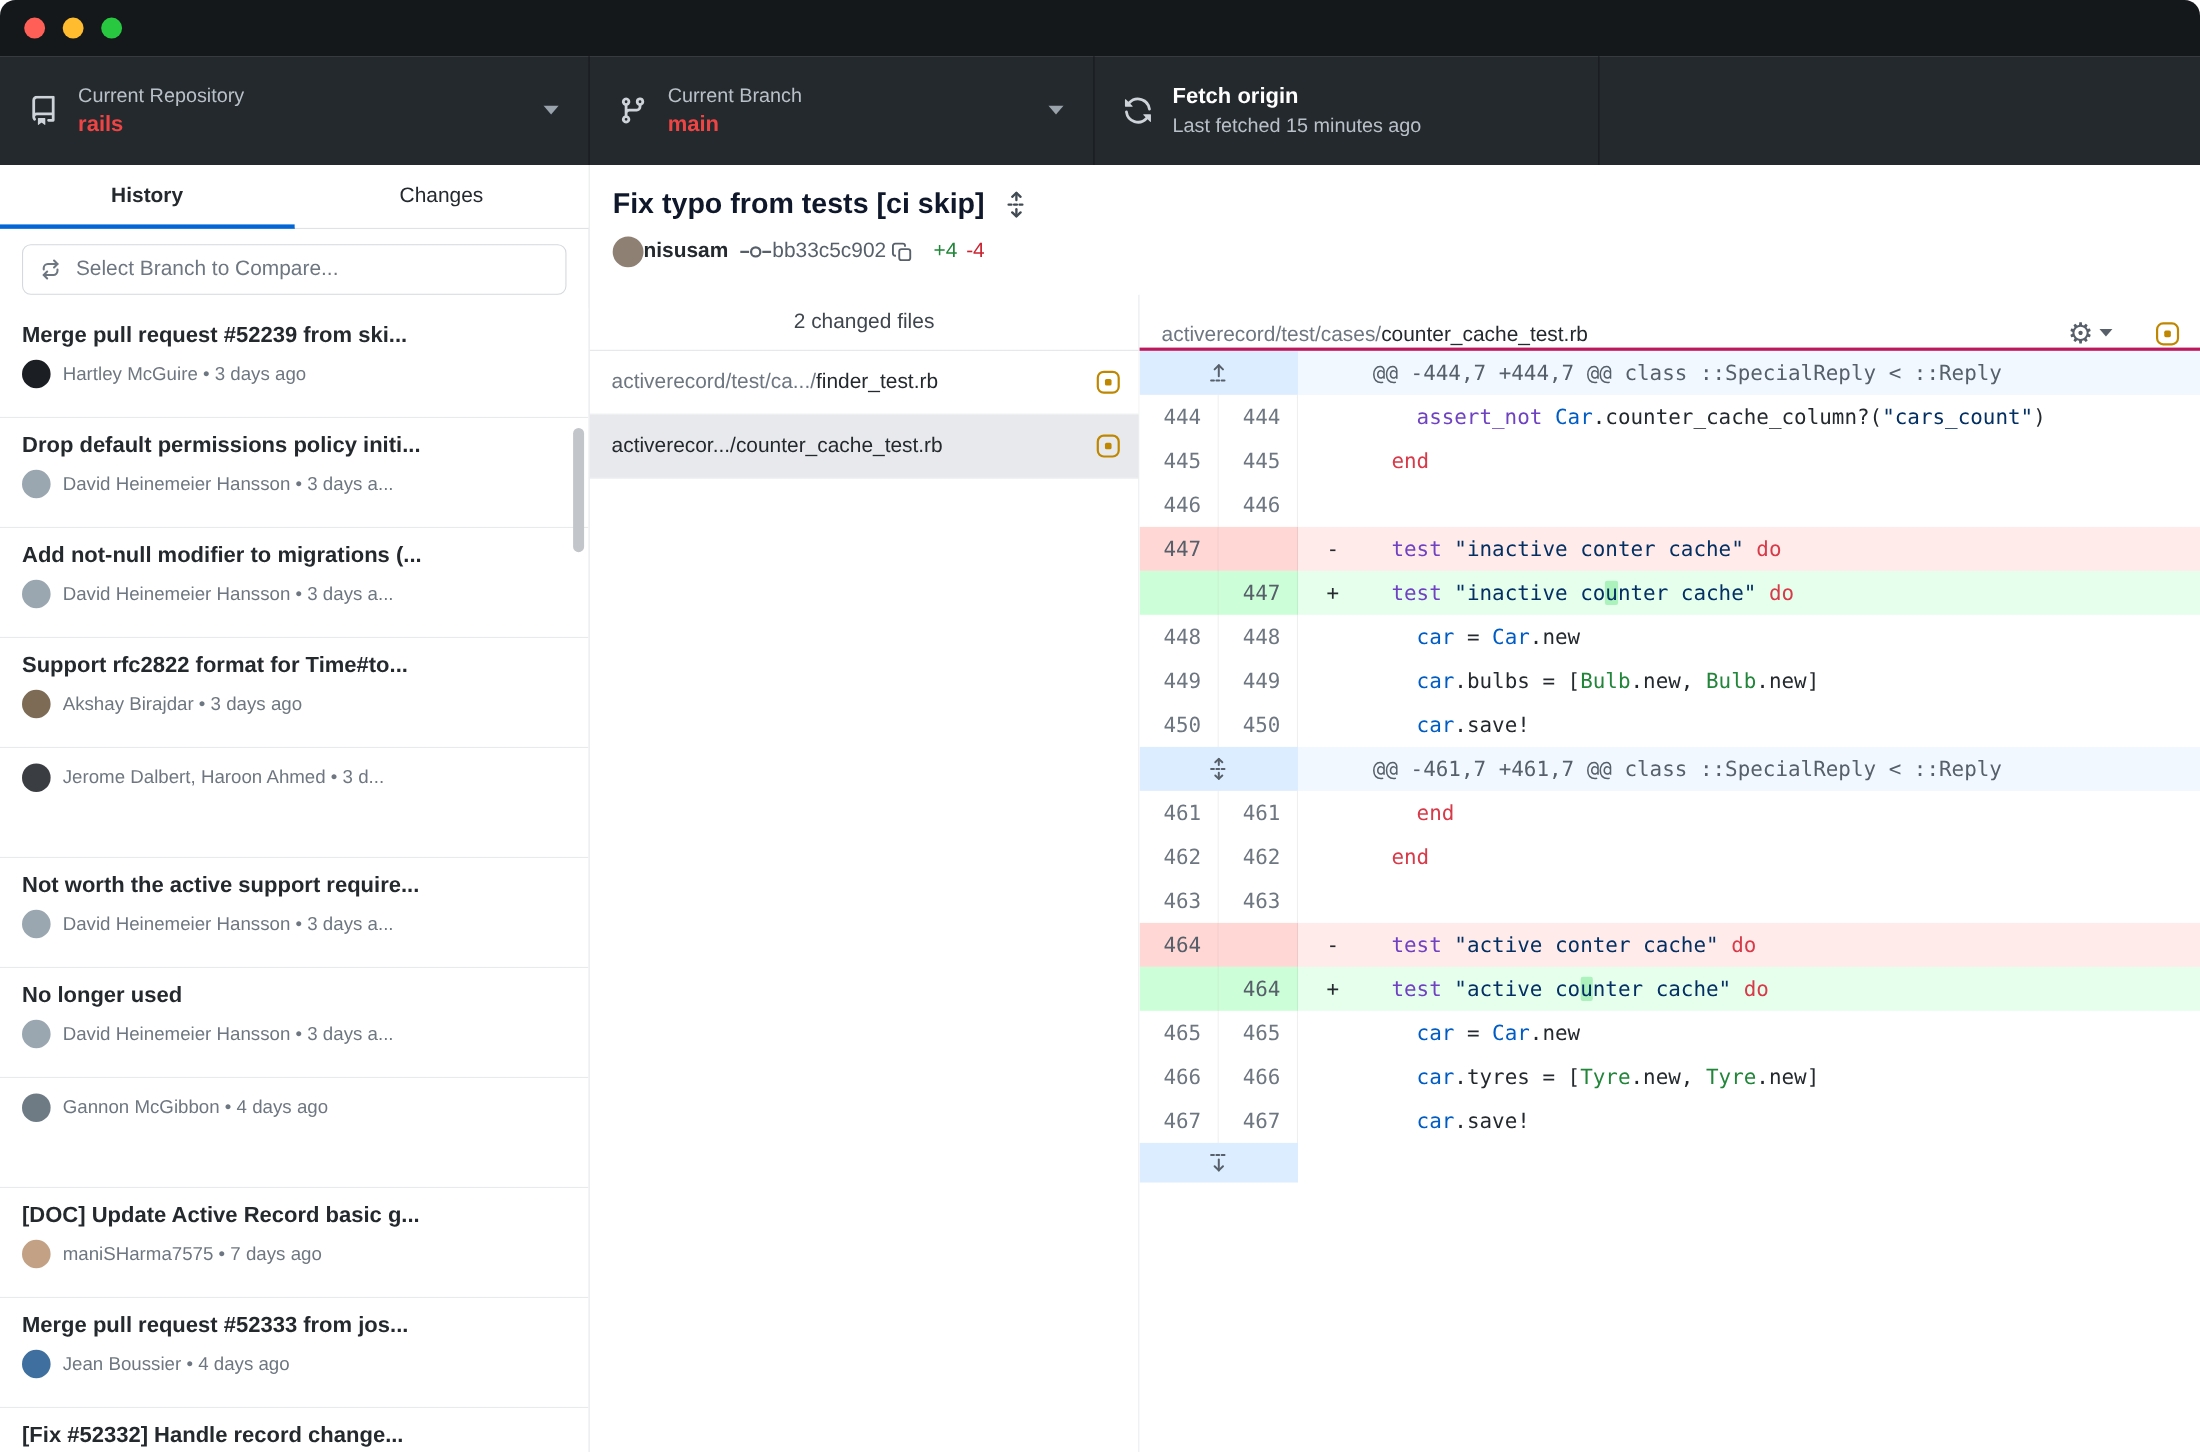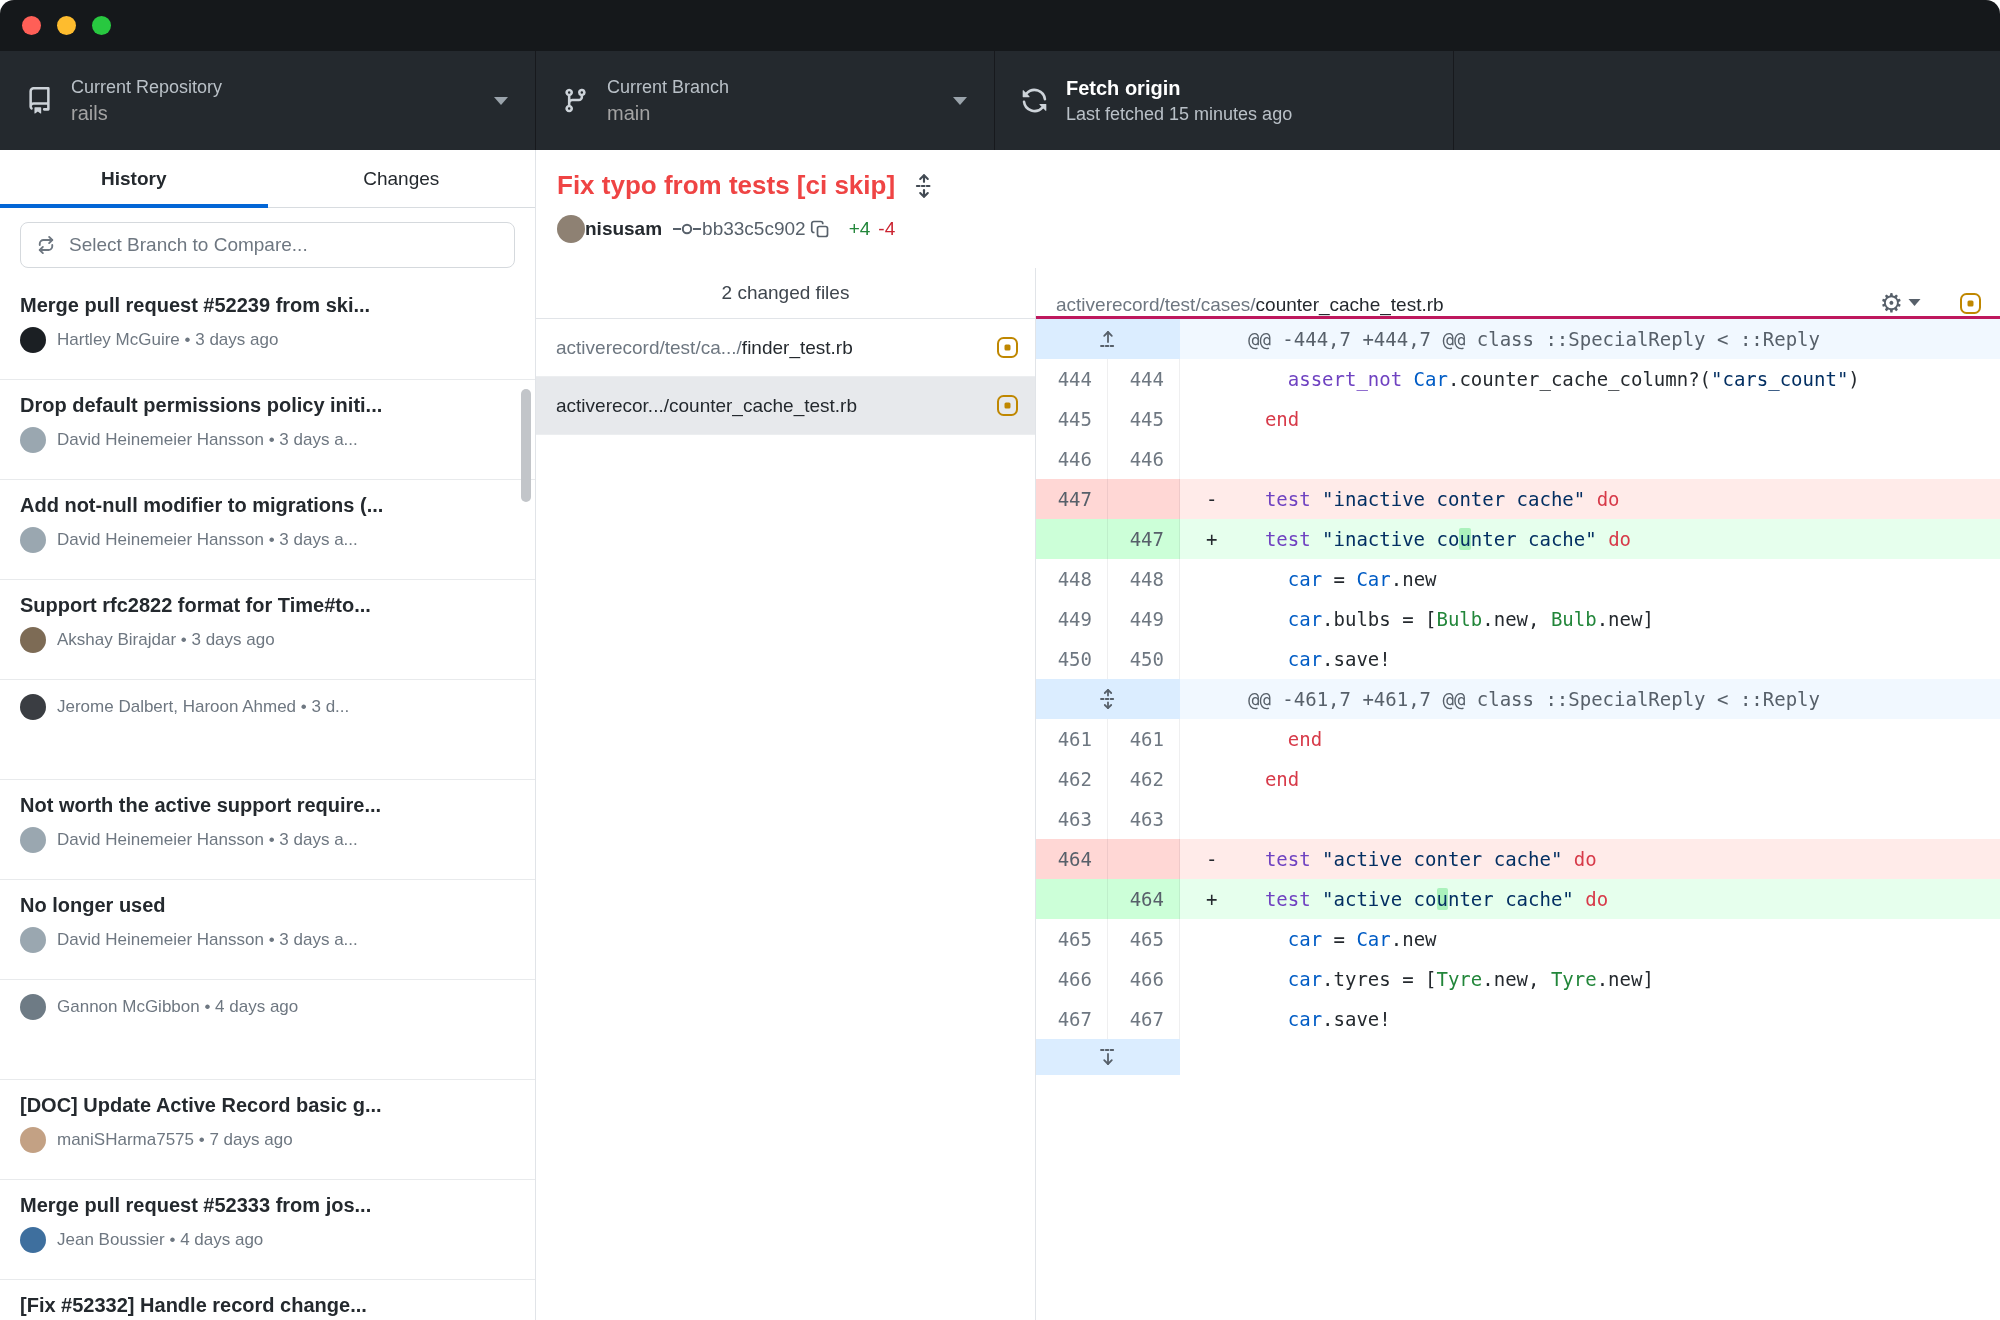--- a/index.html
+++ b/index.html
@@ -15,21 +15,21 @@
 
   
   .toolbar{height:99px;background:#24292e;display:flex;flex:0 0 auto}
   .tb-section{display:flex;align-items:center;padding:0 26px;position:relative;border-right:1px solid #17191d;cursor:pointer}
   .tb-section.repo{width:536px}
   .tb-section.branch{width:459px}
   .tb-section.fetch{width:459px}
   .tb-icon{margin-right:18px;flex:0 0 auto;display:flex;align-items:center}
   .tb-text{flex:1;min-width:0}
   .tb-label{font-size:18px;color:#b9c0c7;margin-bottom:4px}
-  .tb-value{font-size:20px;color:#a3a3a3;font-weight:400}
+  .tb-value{font-size:20px;color:#ef4444;font-weight:700}
   .fetch .tb-title{font-size:20px;color:#fff;font-weight:700;margin-bottom:4px}
   .fetch .tb-sub{font-size:18px;color:#b9c0c7}
   .caret{position:absolute;right:26px;top:50%;transform:translateY(-50%)}
 
   
   .body-row{flex:1;display:flex;min-height:0}
 
   
   .sidebar{width:536px;flex:0 0 auto;border-right:1px solid #e1e4e8;display:flex;flex-direction:column;position:relative;background:#fff}
   .tabs{height:58px;display:flex;border-bottom:1px solid #d8dce0;flex:0 0 auto}
@@ -45,21 +45,21 @@
   .commit-title{font-size:20px;font-weight:700;color:#24292e;white-space:nowrap;overflow:hidden;margin-bottom:10px}
   .commit-meta{display:flex;align-items:center;gap:11px}
   .avatar{width:26px;height:26px;border-radius:50%;flex:0 0 auto}
   .commit-byline{font-size:17px;color:#6e7781;white-space:nowrap;overflow:hidden}
   .sb-thumb{position:absolute;right:4px;top:239px;width:10px;height:113px;border-radius:5px;background:#c2c5c9;z-index:5;cursor:pointer}
 
   
   .main{flex:1;display:flex;flex-direction:column;min-width:0;background:#fff}
   .commit-header{height:118px;padding:20px 0 0 21px;flex:0 0 auto}
   .ch-title-row{display:flex;align-items:center;gap:16px}
-  .ch-title{font-size:26px;font-weight:700;color:#ef4444;white-space:nowrap}
+  .ch-title{font-size:26px;font-weight:700;color:#0f172a;white-space:nowrap}
   .ch-expand{display:flex;cursor:pointer}
   .ch-meta{display:flex;align-items:center;margin-top:14px;}
   .ch-avatar{width:28px;height:28px;border-radius:50%;background:#8e8173}
   .ch-author{font-size:19px;font-weight:700;color:#24292e;margin-right:10px}
   .ch-sha{font-size:19px;color:#57606a}
   .ch-copy{display:flex;cursor:pointer;margin-left:4px}
   .ch-plus{font-size:19px;color:#22863a;margin-left:18px}
   .ch-minus{font-size:19px;color:#cb2431;margin-left:8px}
 
   .panes{flex:1;display:flex;min-height:0}

